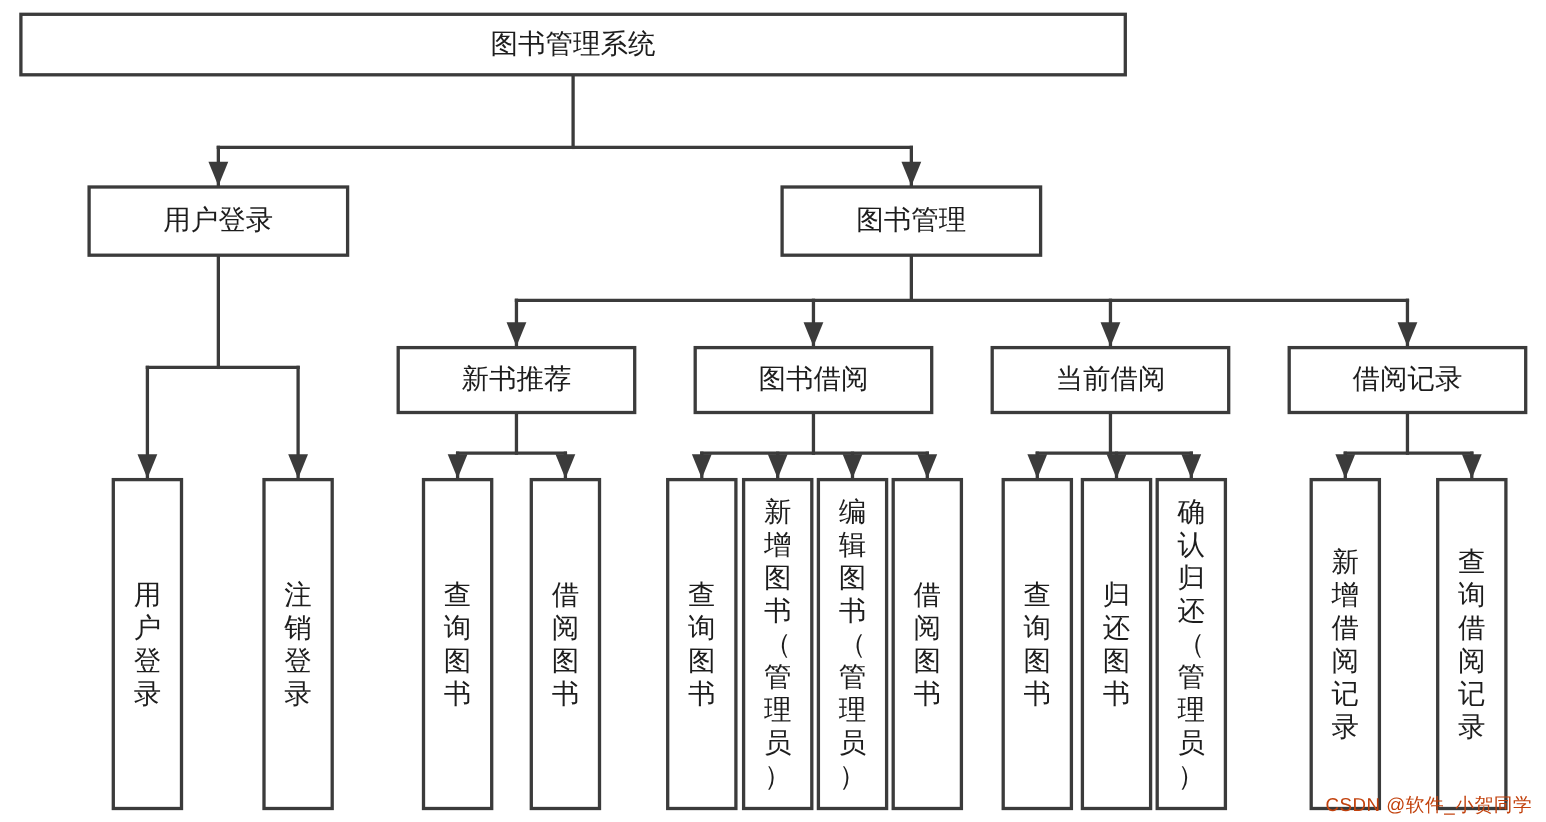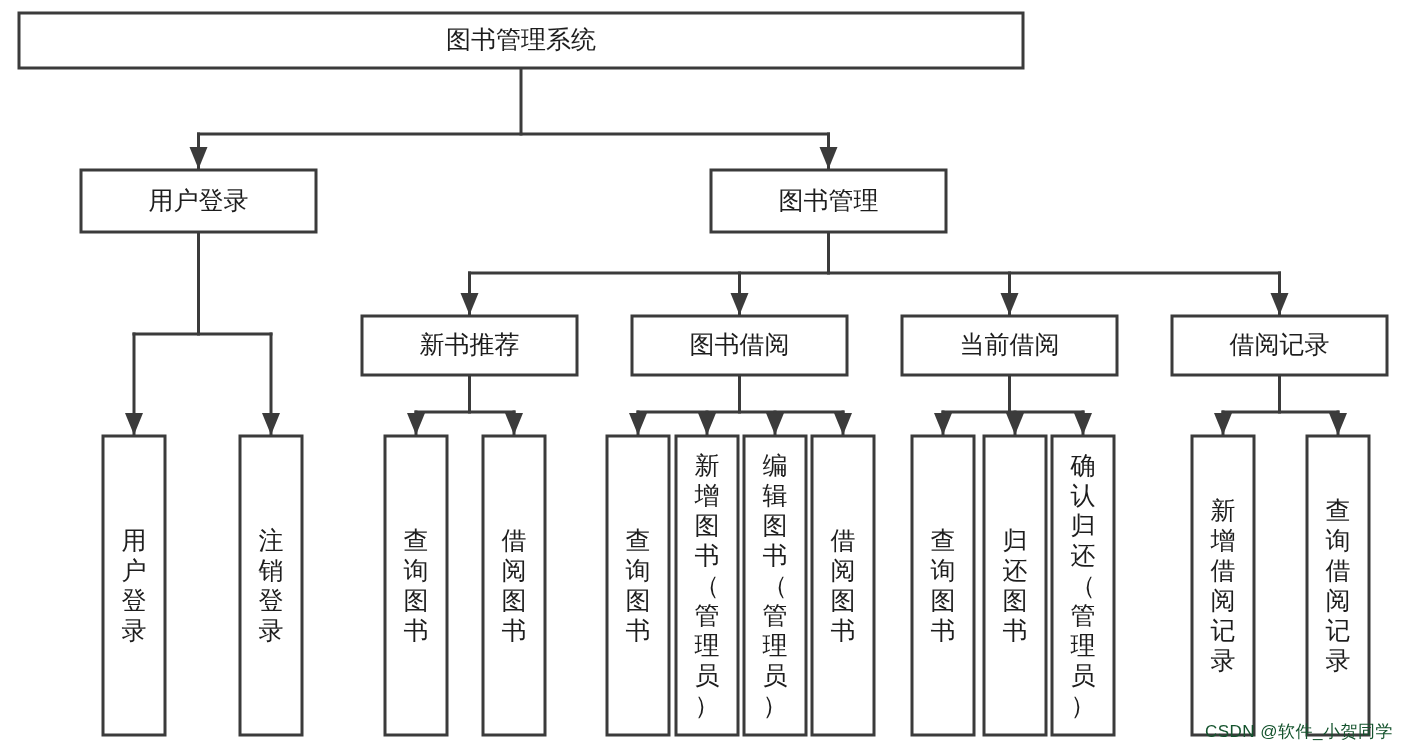--- a/index.html
+++ b/index.html
@@ -54,21 +54,21 @@
   .edge-arrow {
     fill: #3b3b3b;
     stroke: none;
   }
   .watermark {
     position: absolute;
     right: 12px;
     bottom: 4px;
     font-family: "Liberation Sans", "DejaVu Sans", sans-serif;
     font-size: 17px;
-    color: #14532d;
+    color: #c2410c;
     letter-spacing: 0.5px;
     white-space: nowrap;
     pointer-events: none;
   }
 </style>
 </head>
 <body>
 
 <div id="diagram-root">
   <svg class="flow" viewBox="0 0 1405 747" xmlns="http://www.w3.org/2000/svg">

